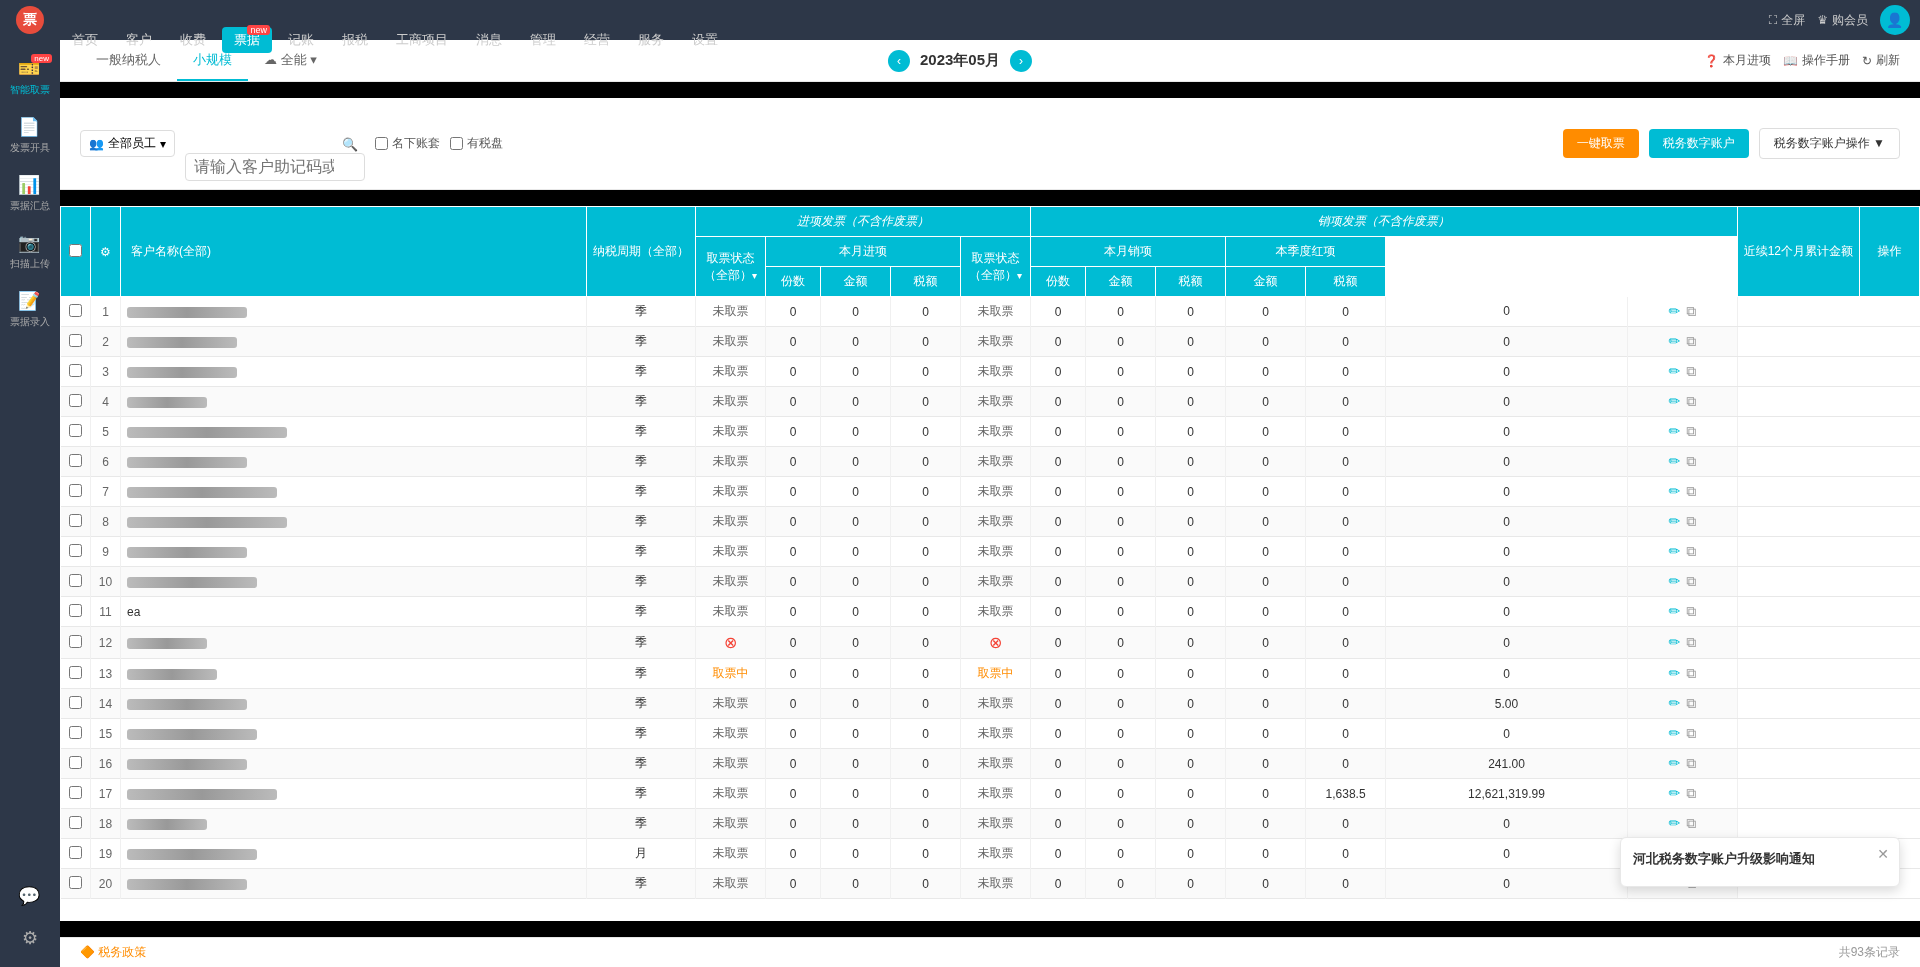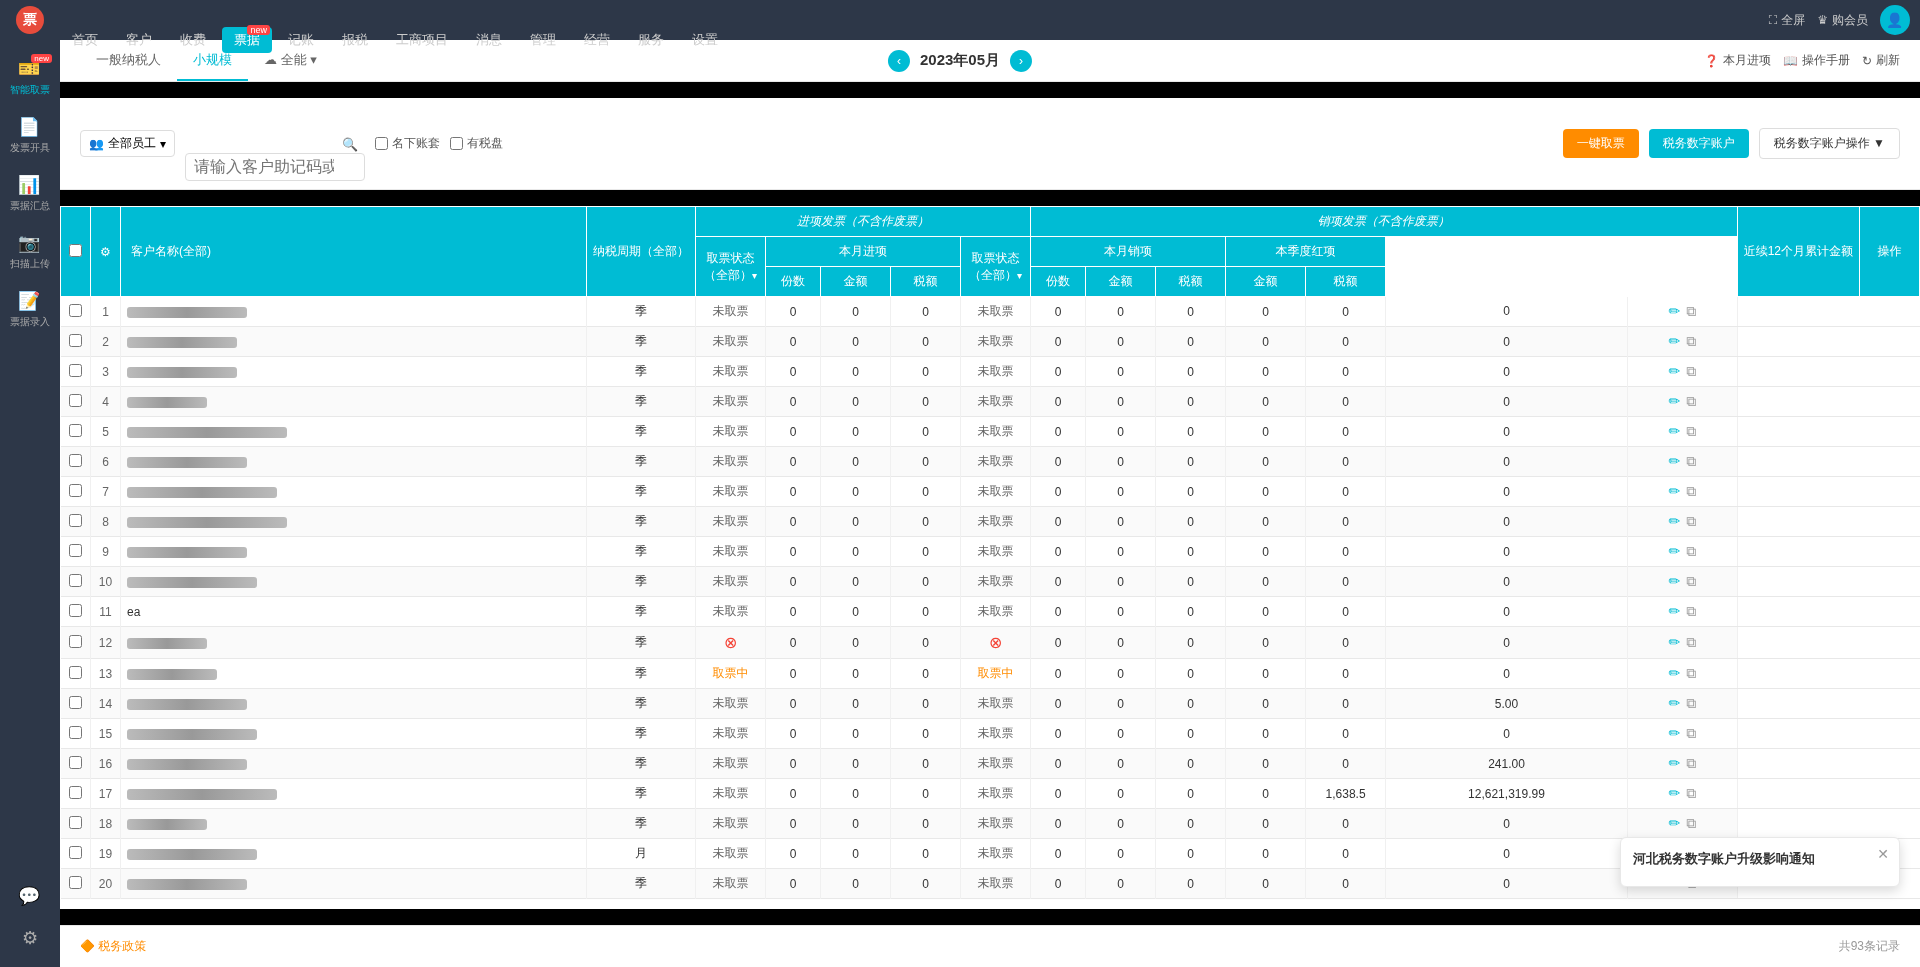--- a/index.html
+++ b/index.html
@@ -51,21 +51,21 @@
     .status-normal { color: #666; }
     .status-fetching { color: #ff8c00; }
     .action-icons { display: flex; gap: 6px; justify-content: center; }
     .action-icon { color: #00bcd4; cursor: pointer; font-size: 14px; }
     .action-icon-doc { color: #999; cursor: pointer; font-size: 14px; }
     .row-number { color: #666; }
     .group-header { text-align: center; font-weight: normal; border-bottom: 1px solid rgba(255,255,255,0.3); font-style: italic; }
     .error-circle { color: #f44336; font-size: 16px; }
 
     
-    .table-footer { background: #fff; padding: 12px 20px; border-top: 1px solid #e8e8e8; display: flex; align-items: center; gap: 10px; }
+    .table-footer { background: #fff; padding: 6px 20px; border-top: 1px solid #e8e8e8; display: flex; align-items: center; gap: 10px; }
     .footer-link { color: #ff8c00; cursor: pointer; font-size: 12px; }
     .footer-count { margin-left: auto; color: #999; font-size: 12px; }
 
     
     .notification-popup { position: fixed; right: 20px; bottom: 80px; width: 280px; background: #fff; border: 1px solid #e8e8e8; border-radius: 6px; box-shadow: 0 4px 12px rgba(0,0,0,0.15); padding: 12px; font-size: 12px; z-index: 100; }
     .notif-title { font-size: 13px; font-weight: bold; color: #333; margin-bottom: 6px; }
     .notif-body { color: #555; line-height: 1.6; }
     .notif-close { position: absolute; top: 8px; right: 10px; cursor: pointer; color: #999; font-size: 14px; }
     .bottom-sidebar { margin-top: auto; display: flex; flex-direction: column; align-items: center; gap: 4px; padding-bottom: 10px; }
   </style>

